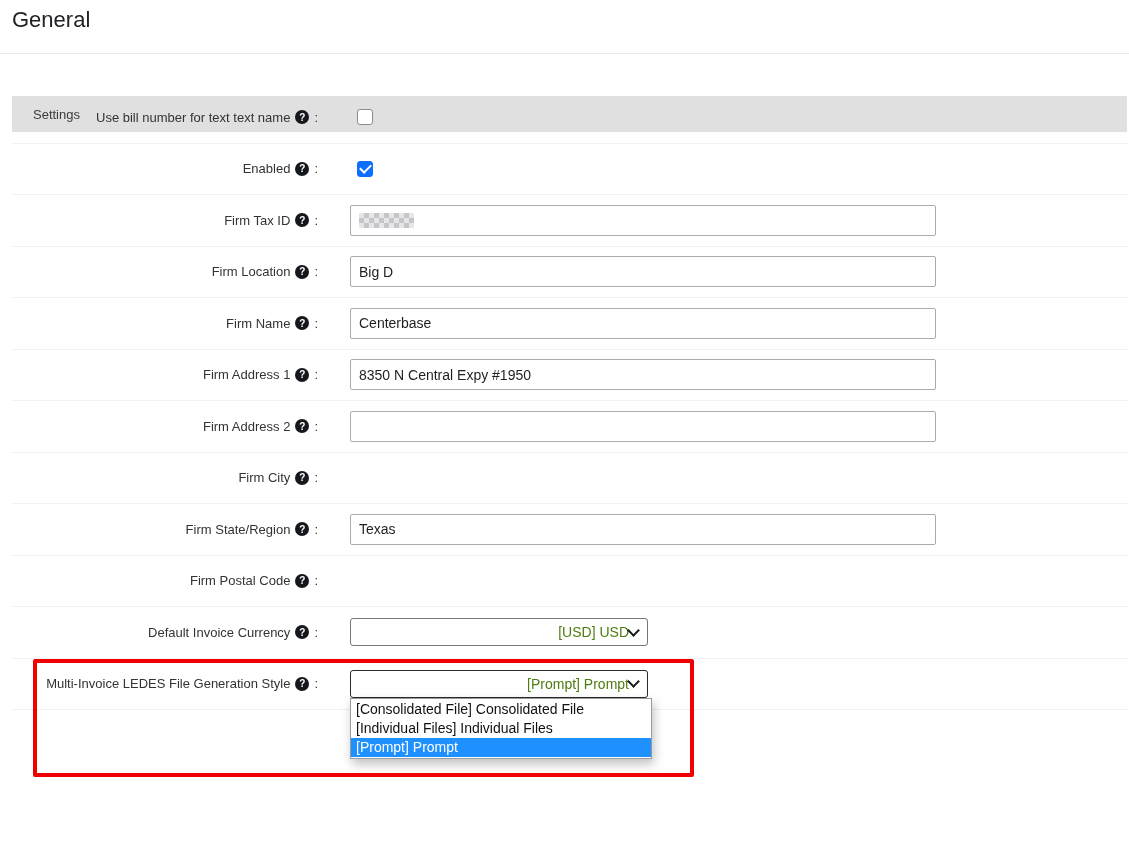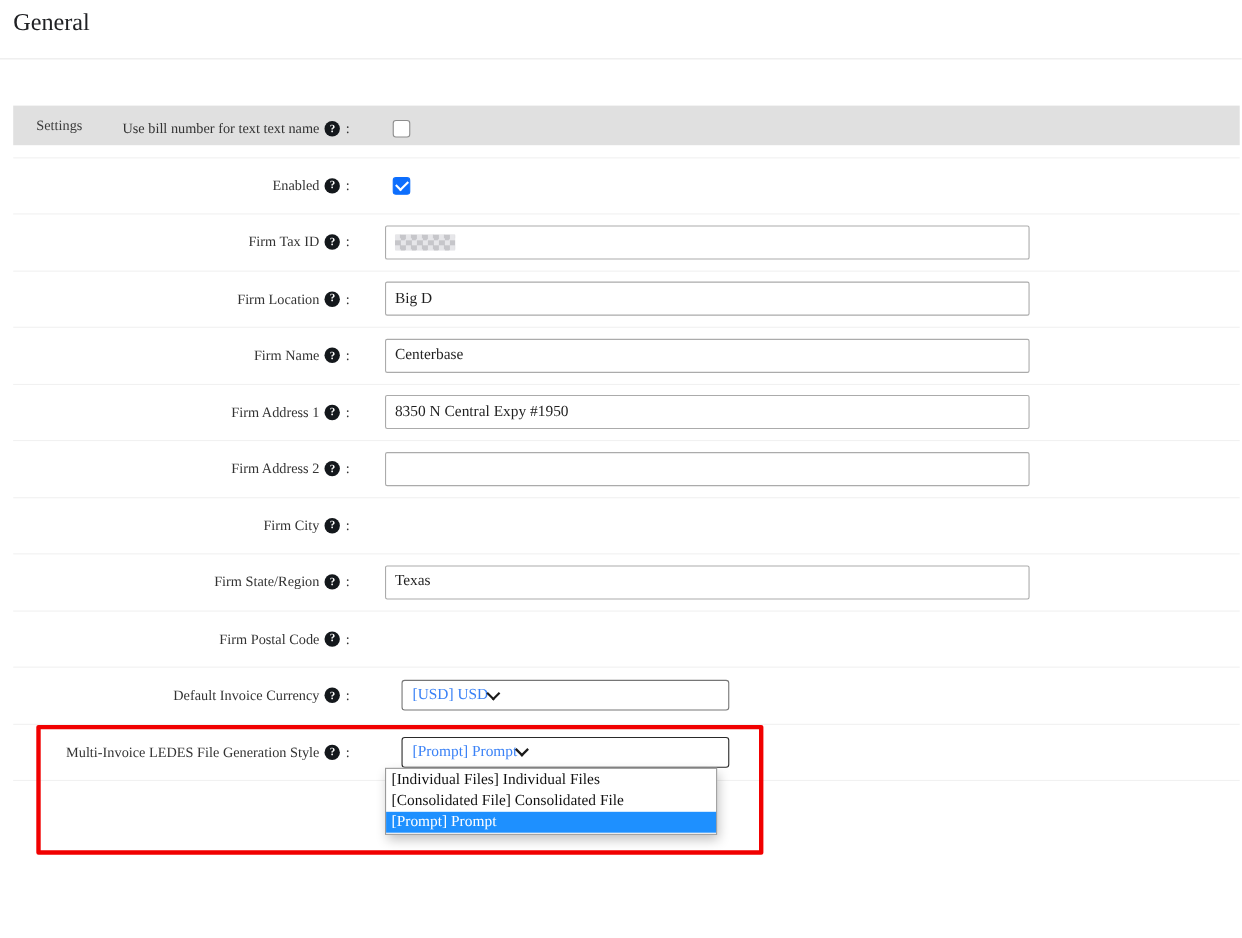--- a/index.html
+++ b/index.html
@@ -1,17 +1,17 @@
 <!DOCTYPE html>
 <html><head>
 <meta charset="utf-8">
 <style>
   * { margin:0; padding:0; }
   body { background:#fff; font-family:"Liberation Sans", sans-serif; }
-  .page { position:relative; width:1129px; height:853px; background:#fff; overflow:hidden;font-family:Liberation Serif, serif; }
+  .page { position:relative; width:1129px; height:853px; background:#fff; overflow:hidden; }
 
   .page-title { position:absolute; top:7px; left:12px; font-size:22px; font-weight:400; color:#202124; }
 
   .top-hairline { position:absolute; top:53px; left:0; width:1129px; height:1px; background:#e9e9e9; }
 
   .section-bar { position:absolute; top:56px; left:12px; width:1115px; height:36px; background:#e0e0e0;
                  display:flex; align-items:center; padding-left:21px; box-sizing:border-box;
                  font-size:13px; color:#3c3c3c;margin-top:40px; }
 
   .form { position:absolute; top:92px; left:12px; width:1115px; }
@@ -29,22 +29,22 @@
              display:flex; align-items:center; }
   input.textbox { display:inline-block; }
 
   .checkbox { width:16px; height:16px; margin-left:7px; border:1px solid #8d8d8d; border-radius:3px;
               background:#fff; box-sizing:border-box; }
   .checkbox.checked { background:#0d6efd; border-color:#0d6efd; display:flex; align-items:center; justify-content:center; }
   .checkbox.checked .check-icon { width:9px; height:5px; border-left:2px solid #fff; border-bottom:2px solid #fff;
               transform:rotate(-45deg); margin-top:-3px; }
 
   .select { width:298px; height:28px; border:1px solid #767676; border-radius:3px; background:#fff;
-            display:flex; align-items:center; justify-content:flex-start; padding:0 9px;
-            font-size:14px; color:#3b82f6; box-sizing:border-box; cursor:default;margin-left:15px; }
+            display:flex; align-items:center; justify-content:flex-end; padding:0 9px;
+            font-size:14px; color:#4d7c0f; box-sizing:border-box; cursor:default; }
   .select.focused { border-color:#2a2a2a; }
   .chev { width:7px; height:7px; border-right:2px solid #1b1b1b; border-bottom:2px solid #1b1b1b;
           transform:rotate(45deg); margin-top:-4px; flex:0 0 auto; }
 
   .dropdown-panel { position:absolute; top:698px; left:350px; width:302px; background:#fff;
                     border:1px solid #9a9a9a; box-shadow:2px 5px 10px rgba(0,0,0,.25); z-index:5;
                     box-sizing:border-box; padding:1px 0; }
   .option { font-size:14px; line-height:19px; padding:0 5px; color:#111; white-space:nowrap; }
   .option.highlighted { background:#1e90ff; color:#fff; }
 
@@ -200,20 +200,20 @@
         <div class="select focused">
           <span>[Prompt] Prompt</span>
           <span class="chev"></span>
         </div>
       </div>
     </div>
 
   </div>
 
   <div class="dropdown-panel">
+    <div class="option">[Consolidated File] Consolidated File</div>
     <div class="option">[Individual Files] Individual Files</div>
-    <div class="option">[Consolidated File] Consolidated File</div>
     <div class="option highlighted">[Prompt] Prompt</div>
   </div>
 
   <div class="annotation"></div>
 
 </div>
 
 </body></html>

